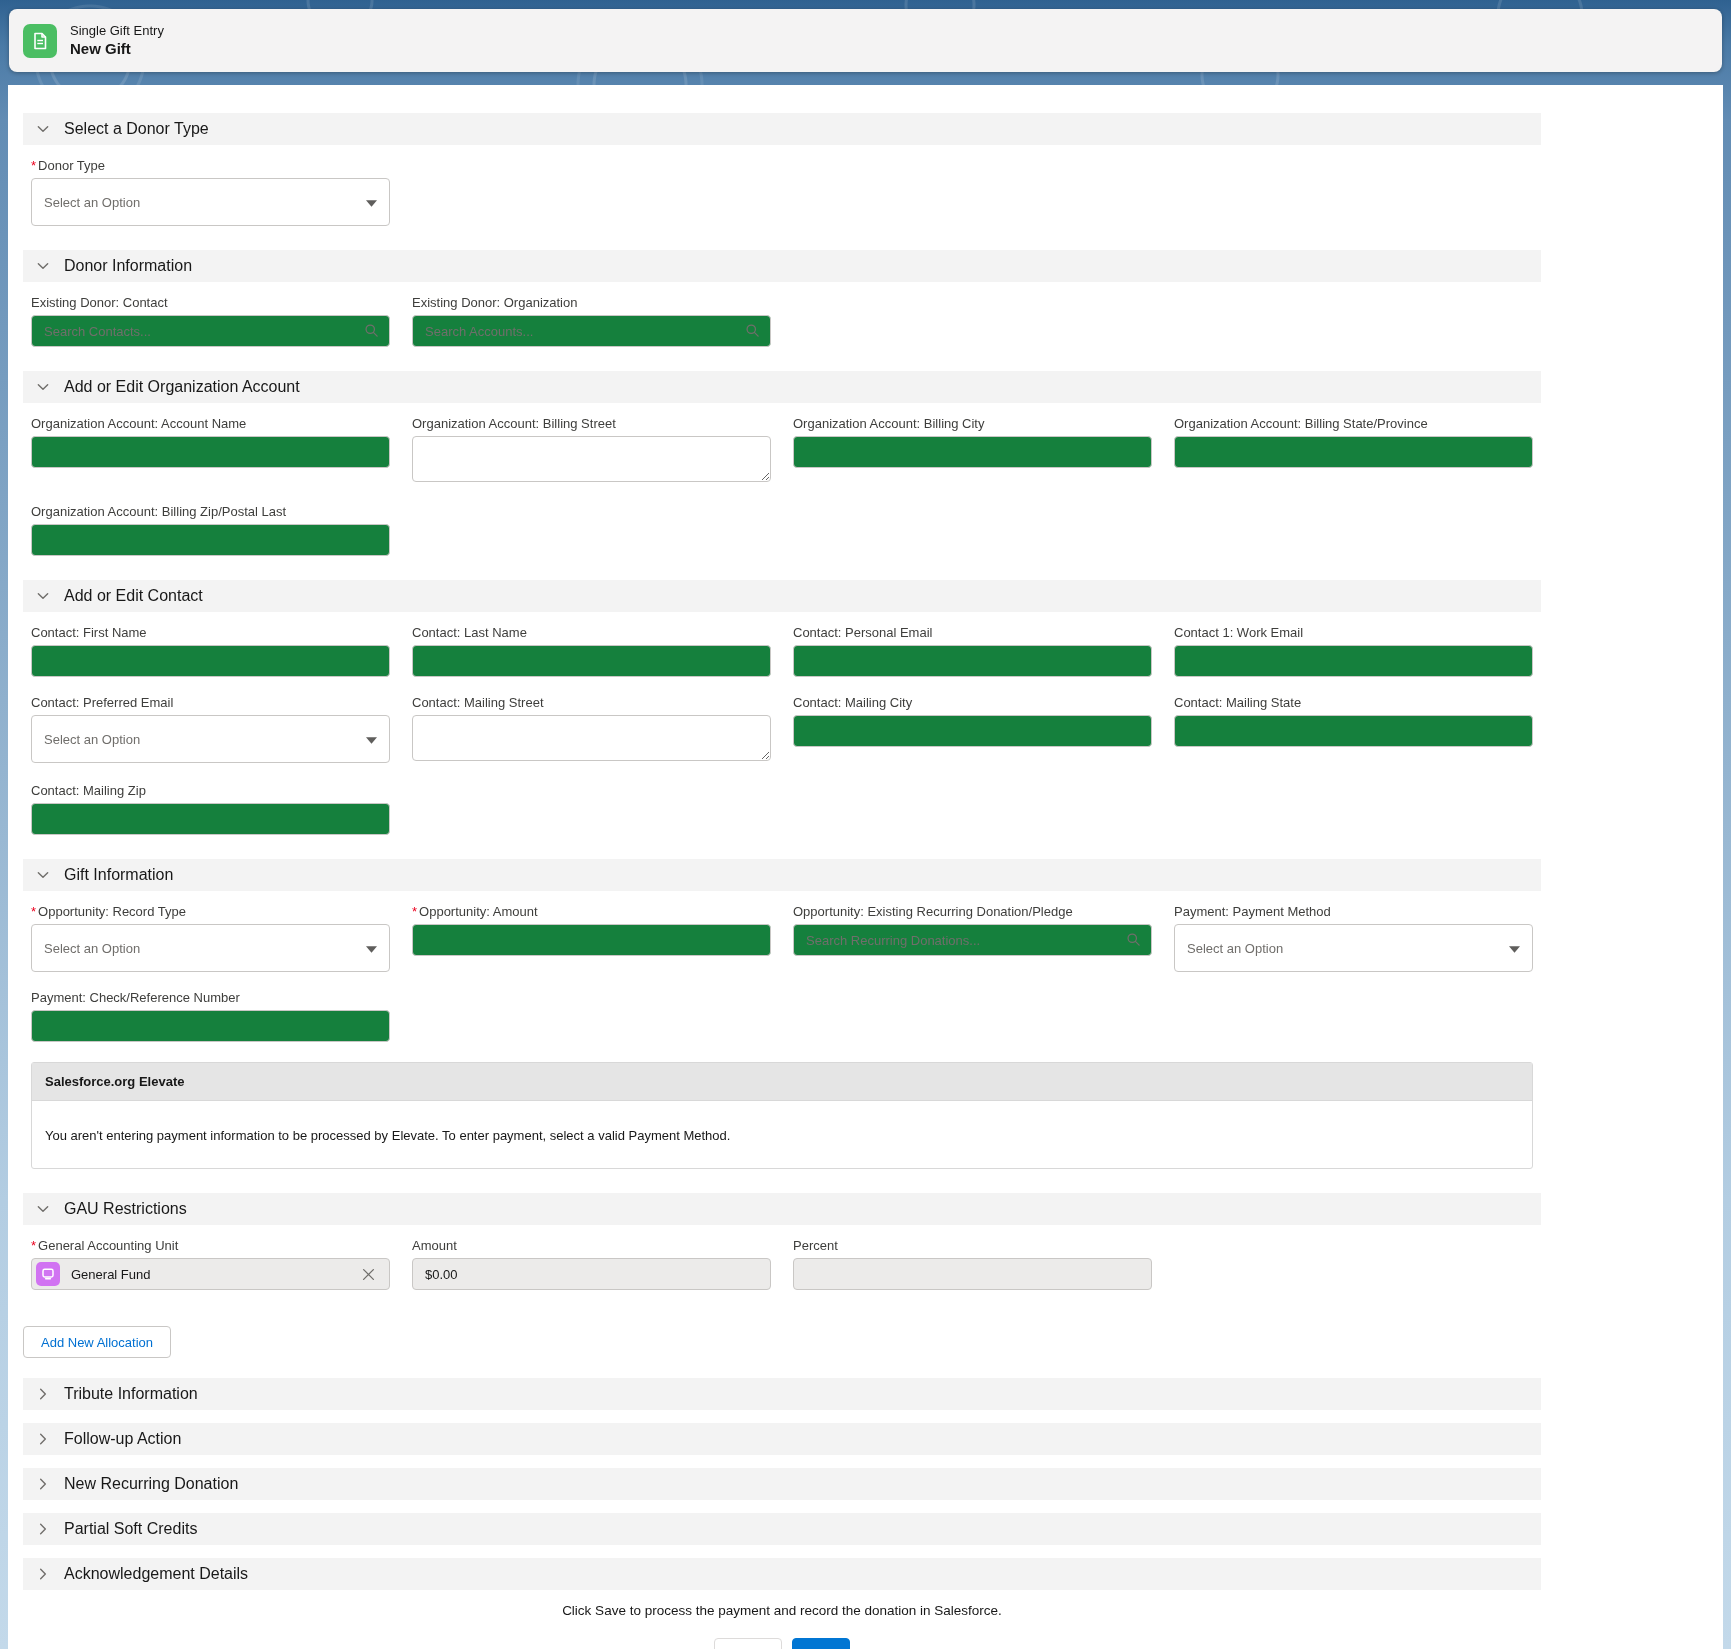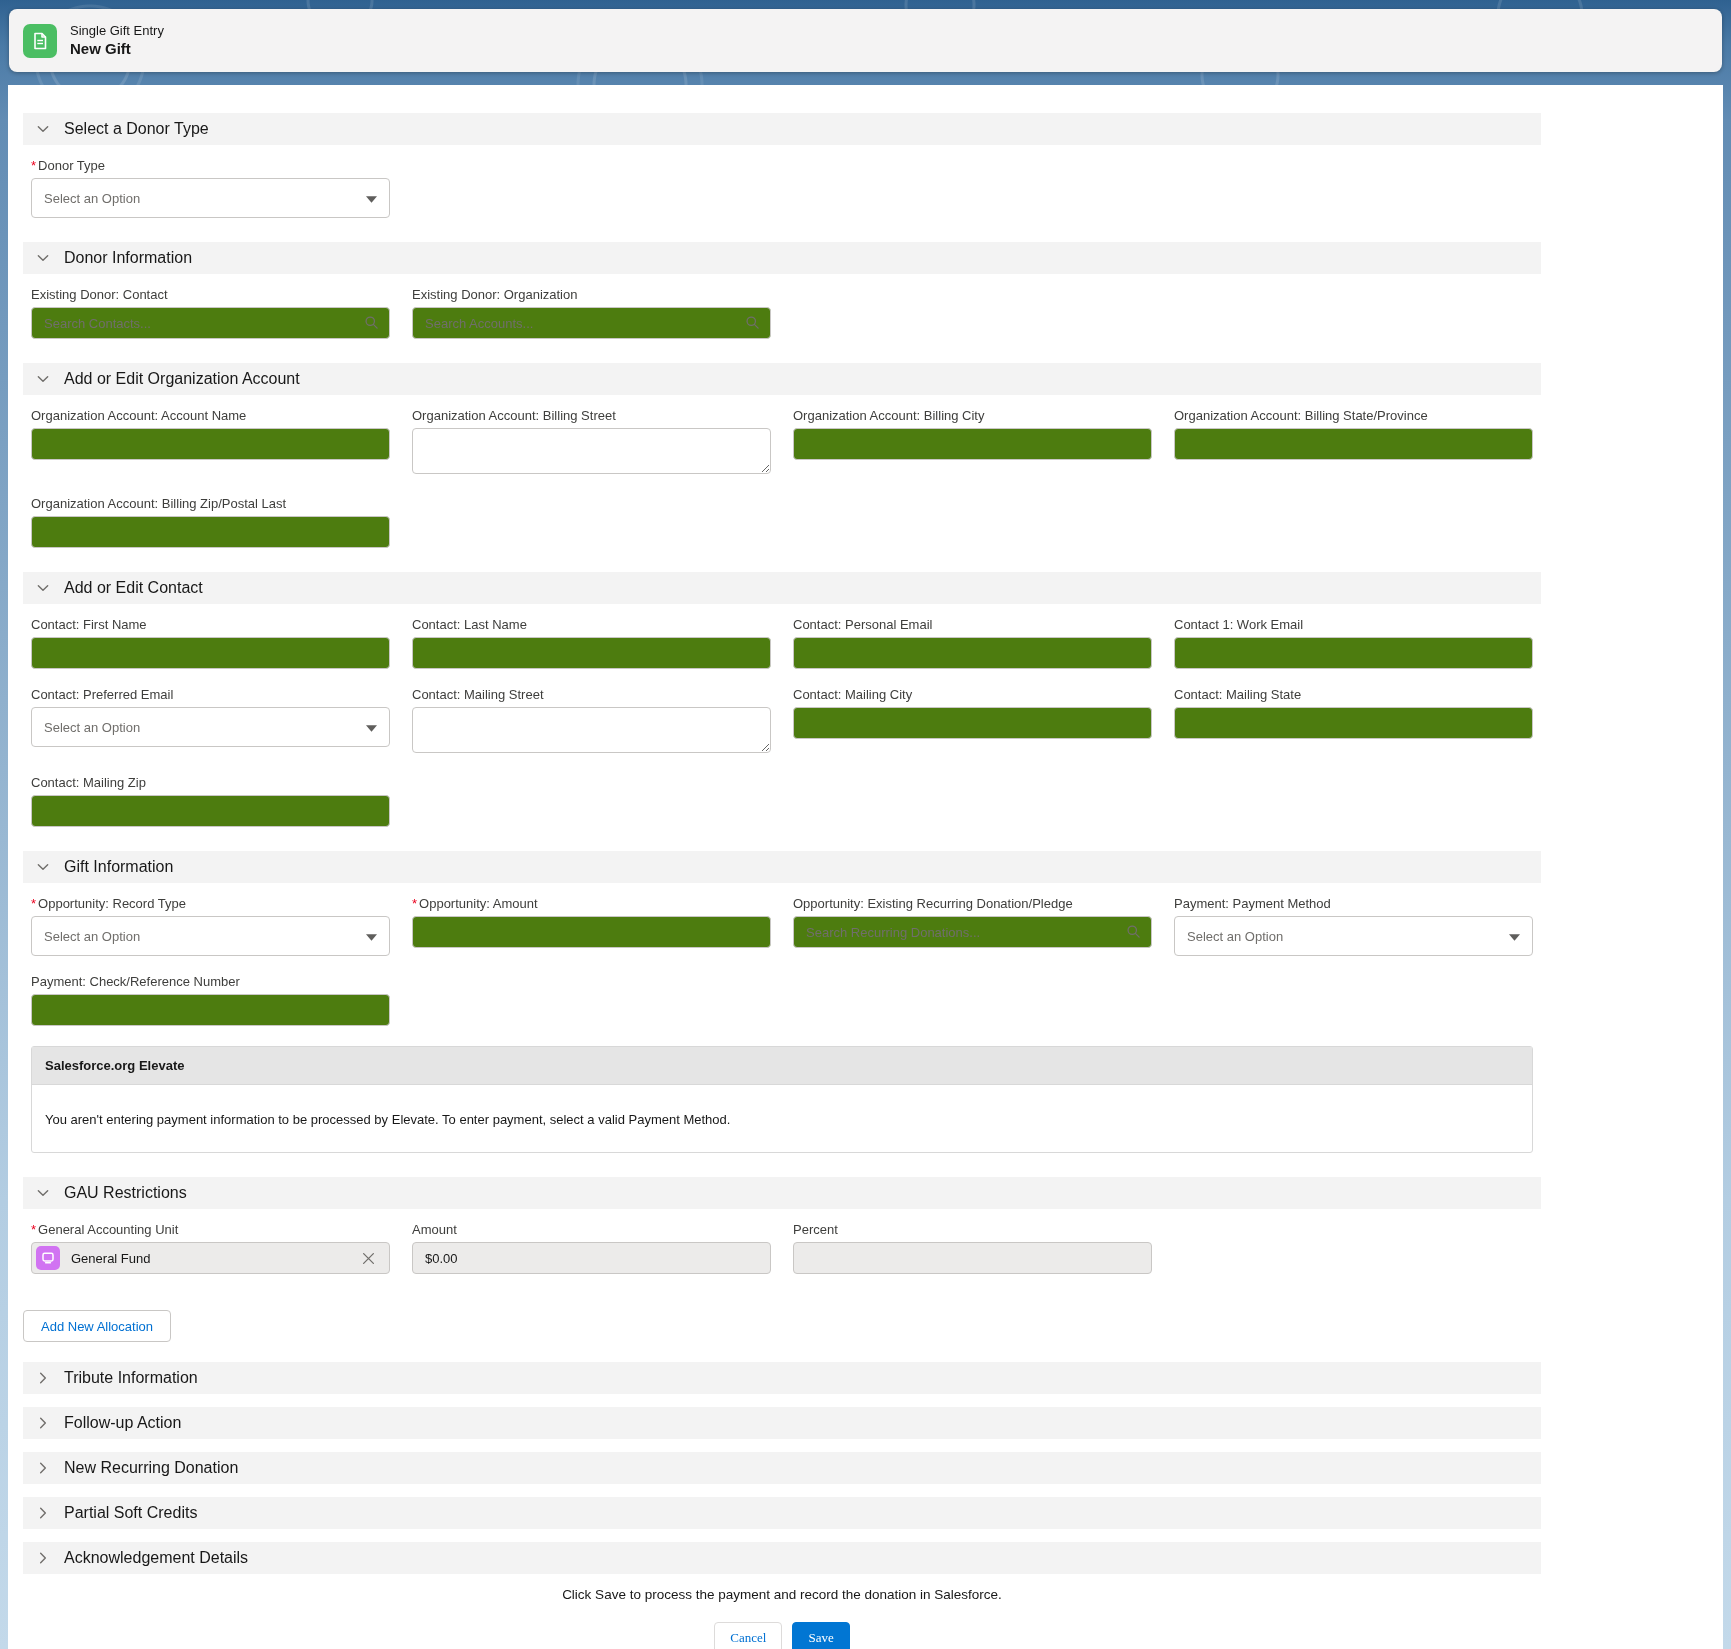--- a/index.html
+++ b/index.html
@@ -45,27 +45,27 @@
   .chev { display: flex; flex: none; }
 
   .sec-body { margin: 13px 8px 0; }
   .frow { display: grid; grid-template-columns: repeat(4, 1fr); column-gap: 22px; row-gap: 18px; }
 
   .flabel { display: block; font-size: 13px; color: #3e3e3c; margin-bottom: 4px; line-height: 16px; }
   .req { color: #ea001e; margin-right: 2px; }
 
   .tinput {
     width: 100%; height: 32px; border: 1px solid #c9c7c5; border-radius: 4px;
-    padding: 0 12px; font-size: 13px; font-family: inherit; color: #181818; background: #4d7c0f; outline: none;
+    padding: 0 12px; font-size: 13px; font-family: inherit; color: #181818; background: #15803d; outline: none;
   }
   .tinput::placeholder { color: #706e6b; opacity: 1; }
   .tinput.disabled { background: #ecebea; }
 
   .combobox {
-    display: flex; align-items: center; justify-content: space-between; height: 40px;
+    display: flex; align-items: center; justify-content: space-between; height: 48px;
     border: 1px solid #c9c7c5; border-radius: 4px; padding: 0 12px; background: #fff; cursor: pointer;
   }
   .combo-text { font-size: 13px; color: #706e6b; }
 
   .searchwrap { position: relative; }
   .searchwrap .tinput { padding-right: 36px; }
   .search-icon { position: absolute; right: 11px; top: 8px; display: flex; }
 
   .ftextarea {
     width: 100%; height: 46px; border: 1px solid #c9c7c5; border-radius: 4px;

